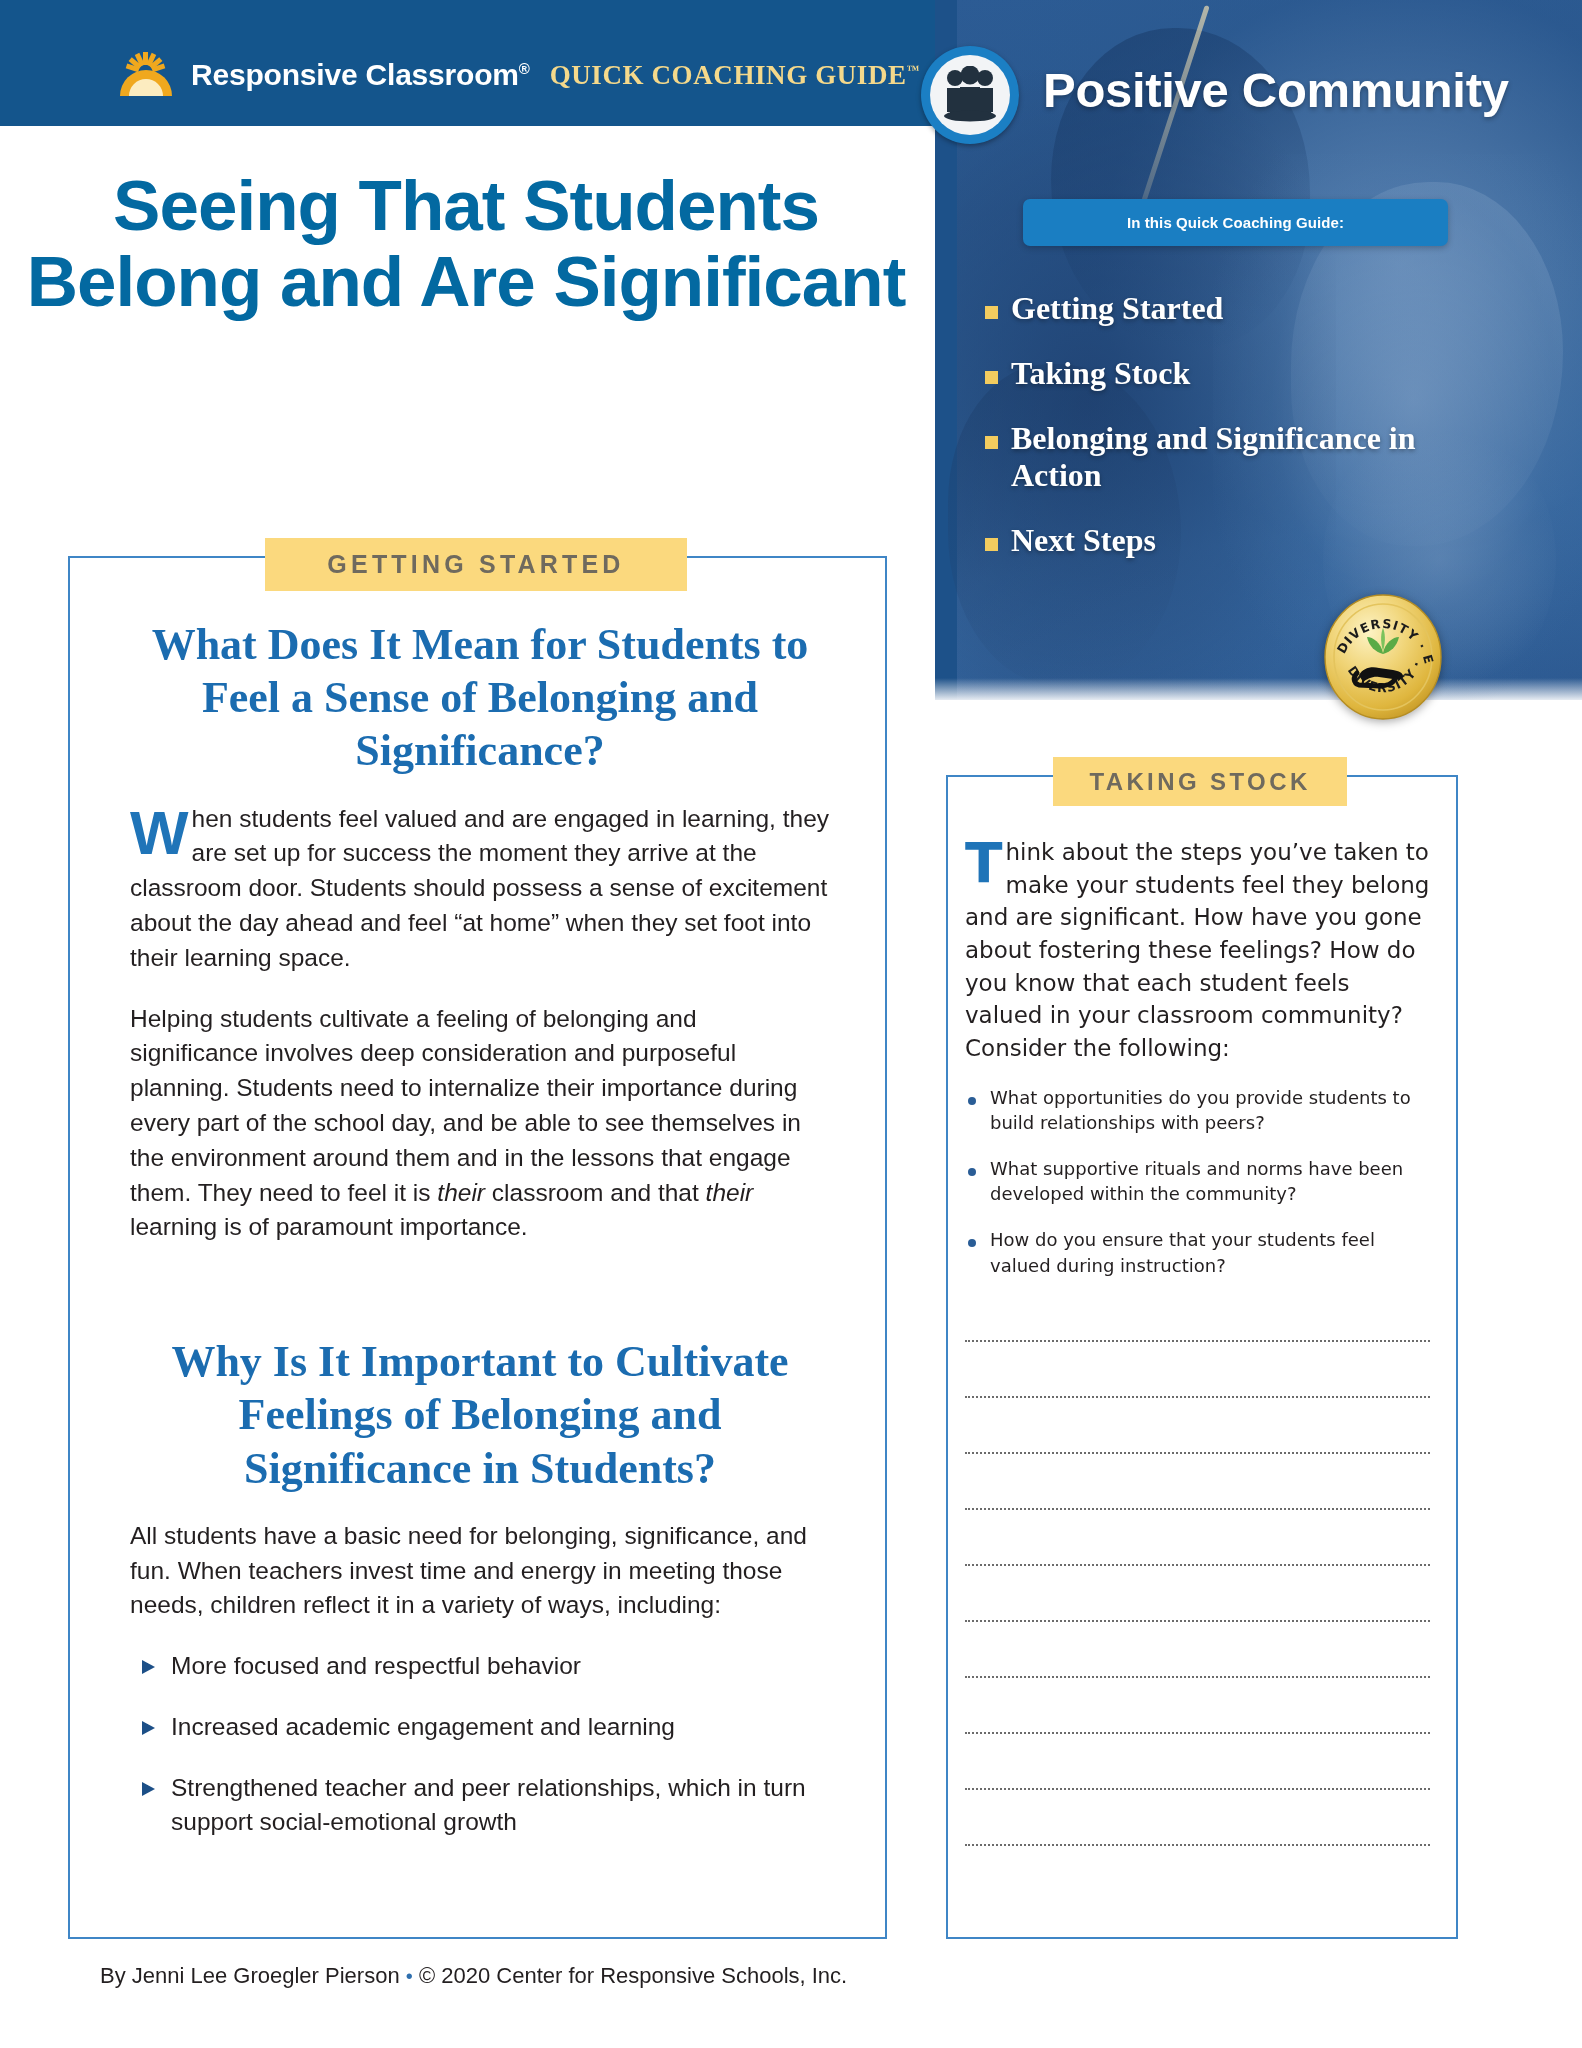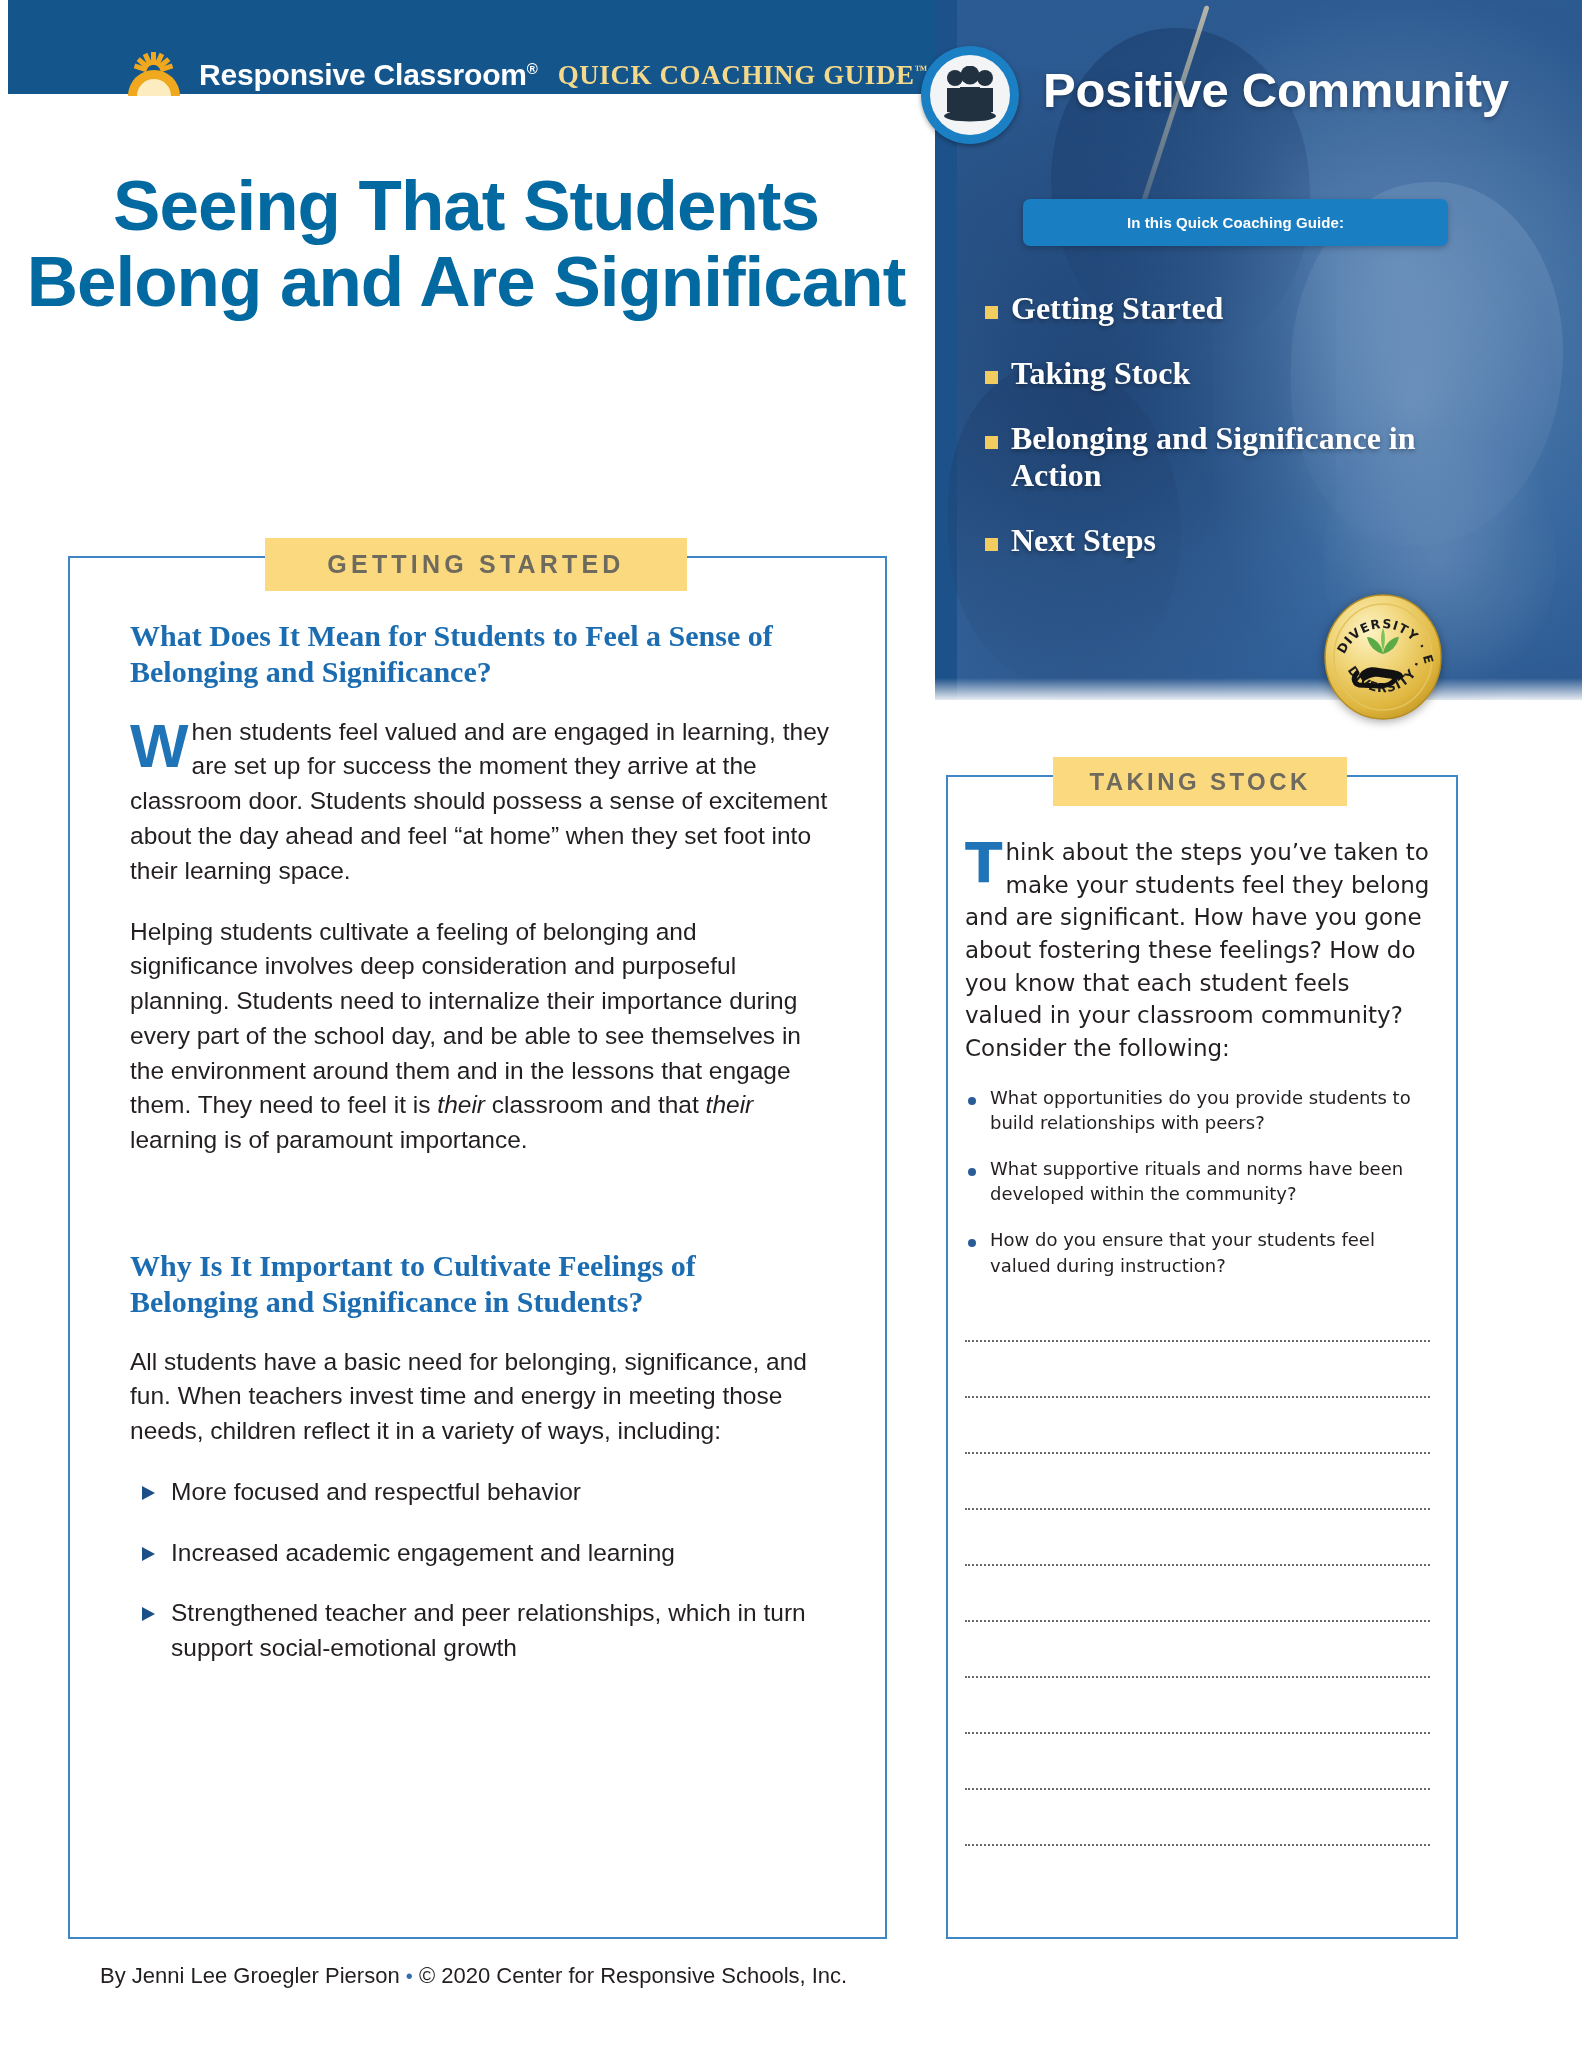--- a/index.html
+++ b/index.html
@@ -6,21 +6,21 @@
   body{
     width:1582px;height:2048px;position:relative;overflow:hidden;
     background:#ffffff;
     font-family:"Liberation Sans", sans-serif;
     -webkit-font-smoothing:antialiased;
   }
   .page{position:absolute;inset:0;}
 
   
   .header-bar{
-    position:absolute;left:8px;top:0;width:945px;height:94px;
+    position:absolute;left:0;top:0;width:945px;height:126px;
     background:#14558c;
   }
   .header-logo-row{
     position:absolute;left:112px;top:52px;display:flex;align-items:center;gap:11px;
   }
   .sun-logo{position:relative;width:68px;height:46px;}
   .sun-logo svg{display:block;}
   .brand-name{
     font-family:"Liberation Sans", sans-serif;
     font-weight:bold;font-size:30px;color:#ffffff;letter-spacing:-.2px;
@@ -138,22 +138,22 @@
     background:#fbd97e;display:flex;align-items:center;justify-content:center;
   }
   .gs-banner span{
     font-family:"Liberation Sans", sans-serif;
     font-weight:bold;font-size:25px;color:#6f6a5e;letter-spacing:4.2px;
   }
 
   .lc{position:absolute;left:130px;top:618px;width:700px;z-index:3;}
   .blue-head{
     font-family:"Liberation Serif", serif;
-    font-weight:bold;font-size:30px;line-height:1.21;color:#1b6cb0;
-    margin:0 0 24px 0;
+    font-weight:bold;font-size:44px;line-height:1.21;color:#1b6cb0;
+    text-align:center;margin:0 0 24px 0;
   }
   .bodytext{
     font-family:"Liberation Sans", sans-serif;
     font-size:24.5px;line-height:1.42;color:#231f20;margin:0 0 26px 0;
     text-align:left;
   }
   .dropcap{
     float:left;font-family:"Liberation Sans", sans-serif;
     font-weight:bold;font-size:62px;line-height:.82;color:#1f74b8;
     margin:6px 3px 0 0;

